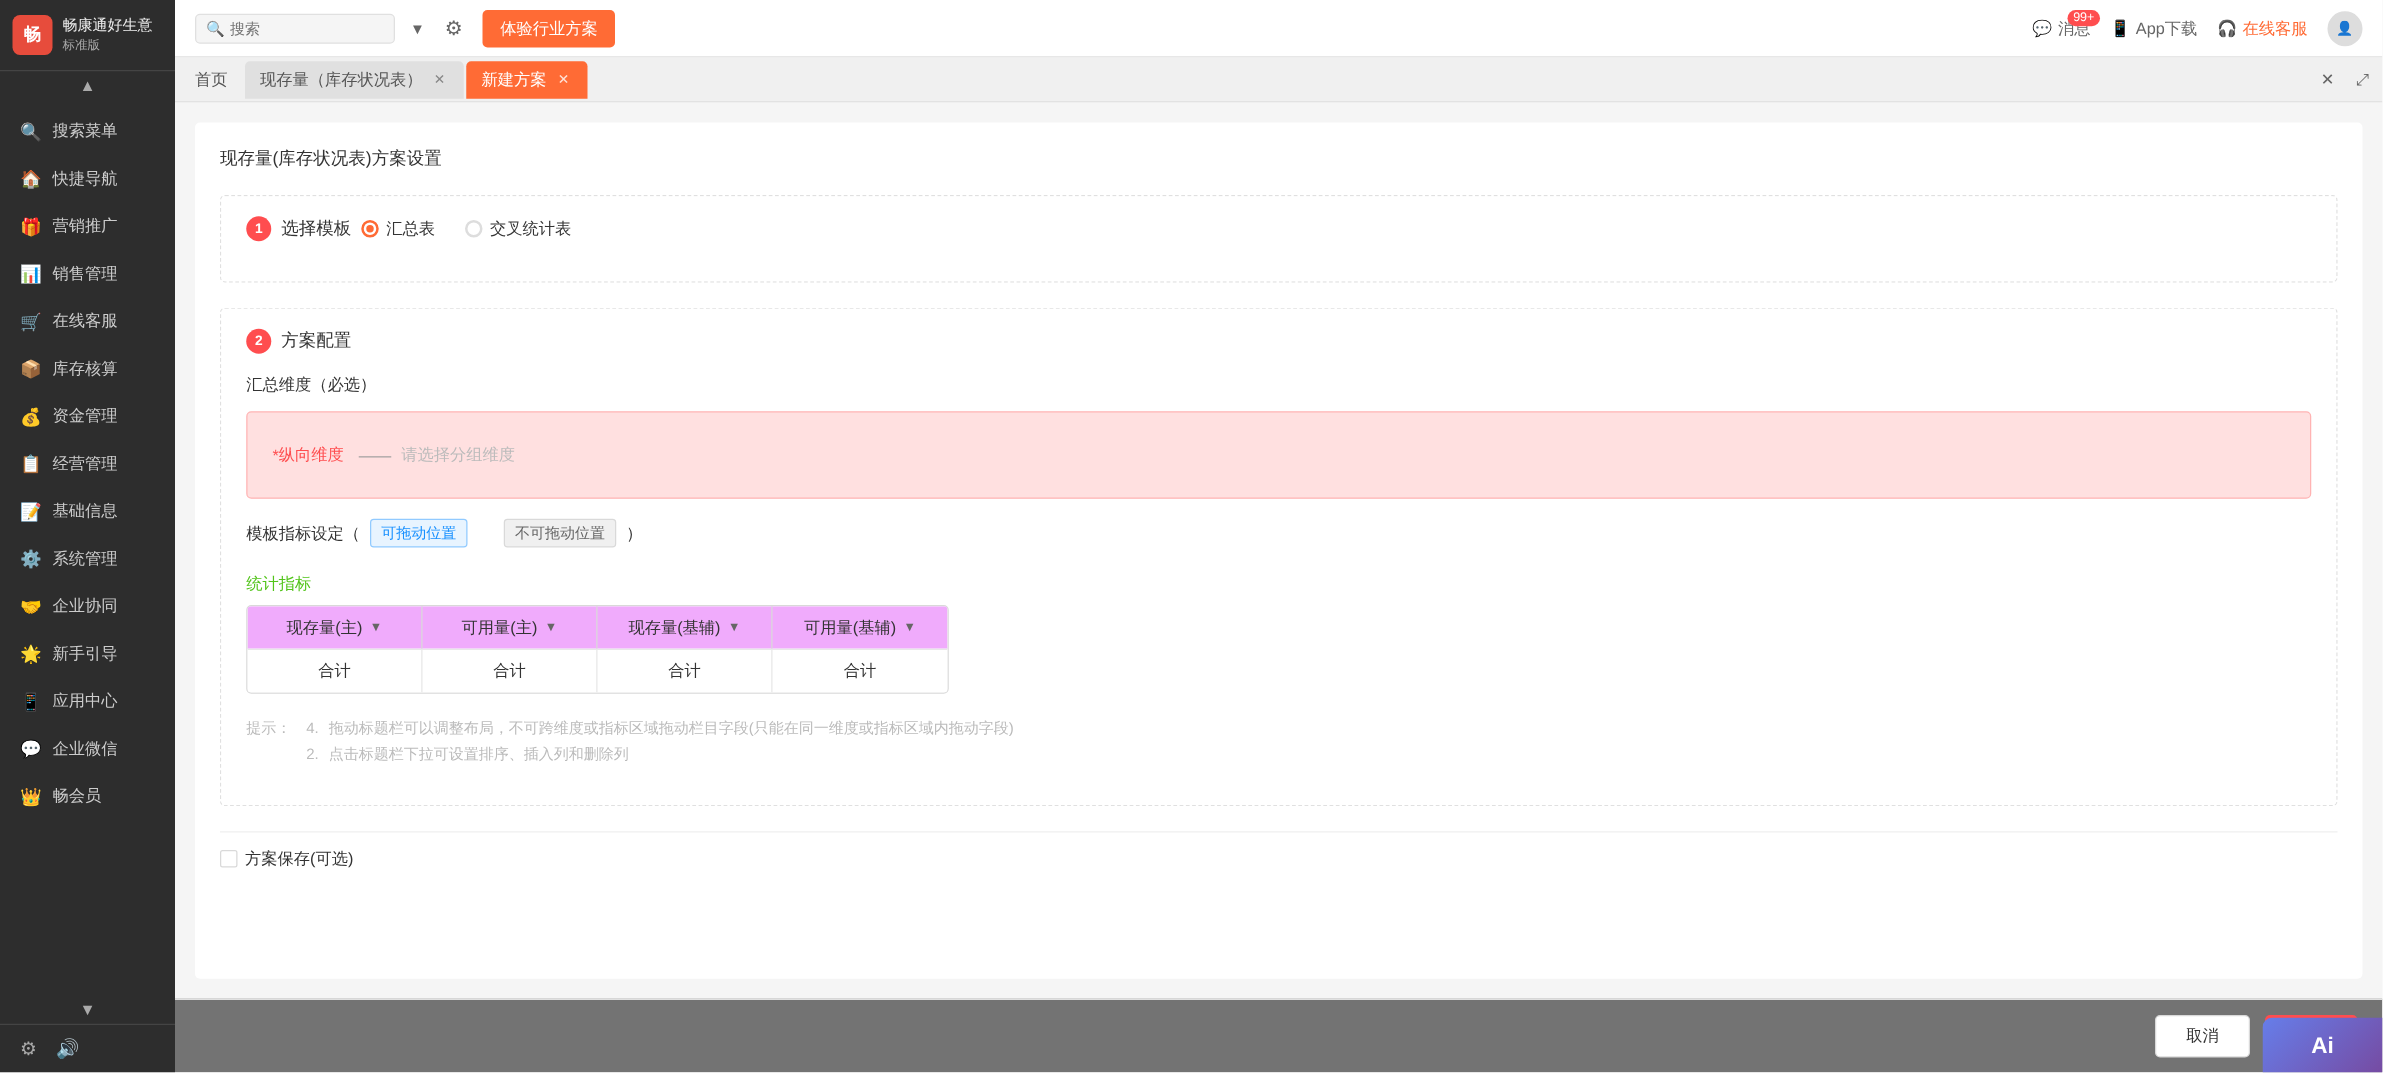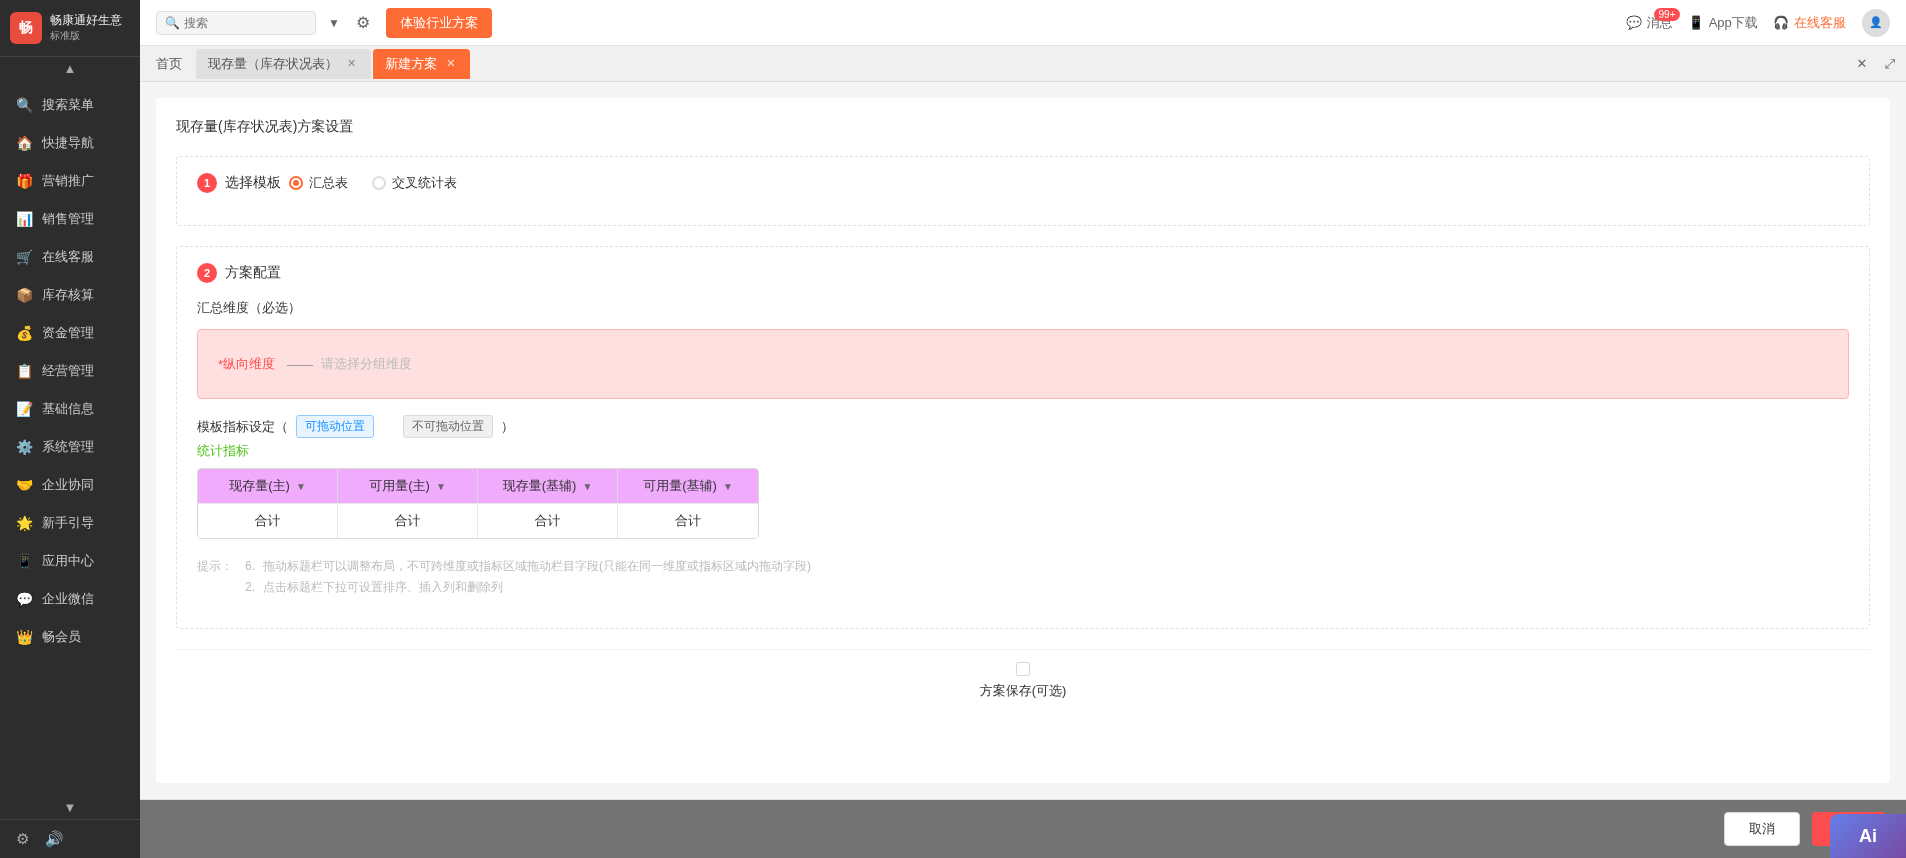--- a/index.html
+++ b/index.html
@@ -382,21 +382,21 @@
     }
     .dimension-placeholder {
       color: #bbb;
       font-size: 13px;
     }
 
     
     .indicator-setting {
       font-size: 13px;
       color: #333;
-      margin-bottom: 4px;
+      margin-bottom: 20px;
       display: flex;
       align-items: center;
       gap: 8px;
     }
     .indicator-badge-blue {
       background: #e8f4ff;
       border: 1px solid #91caff;
       color: #1890ff;
       padding: 2px 8px;
       border-radius: 3px;
@@ -480,21 +480,20 @@
     
     .save-option {
       display: flex;
       align-items: center;
       gap: 6px;
       font-size: 13px;
       color: #333;
       padding: 12px 0;
       border-top: 1px solid #f0f0f0;
       margin-top: 16px;
-      flex-direction: column;
     }
     .checkbox-sq {
       width: 14px;
       height: 14px;
       border: 1px solid #d9d9d9;
       border-radius: 2px;
       background: white;
       cursor: pointer;
     }
 
@@ -525,21 +524,21 @@
       font-size: 13px;
       cursor: pointer;
       color: white;
     }
 
     
     .ai-float {
       position: fixed;
       bottom: 0;
       right: 0;
-      width: 76px;
+      width: 96px;
       height: 44px;
       background: linear-gradient(135deg, #667eea 0%, #764ba2 100%);
       display: flex;
       align-items: center;
       justify-content: center;
       color: white;
       font-size: 18px;
       font-weight: bold;
       cursor: pointer;
       border-radius: 8px 0 0 0;
@@ -745,21 +744,21 @@
               <div class="stats-data-cell">合计</div>
               <div class="stats-data-cell">合计</div>
               <div class="stats-data-cell">合计</div>
               <div class="stats-data-cell">合计</div>
             </div>
           </div>
         </div>
 
         <div class="tips-section">
           <p>
-            <span class="tips-num">提示：　6.</span>
+            <span class="tips-num">提示：　4.</span>
             <span>拖动标题栏可以调整布局，不可跨维度或指标区域拖动栏目字段(只能在同一维度或指标区域内拖动字段)</span>
           </p>
           <p>
             <span class="tips-num">　　　　2.</span>
             <span>点击标题栏下拉可设置排序、插入列和删除列</span>
           </p>
         </div>
       </div>
 
       <div class="save-option">

